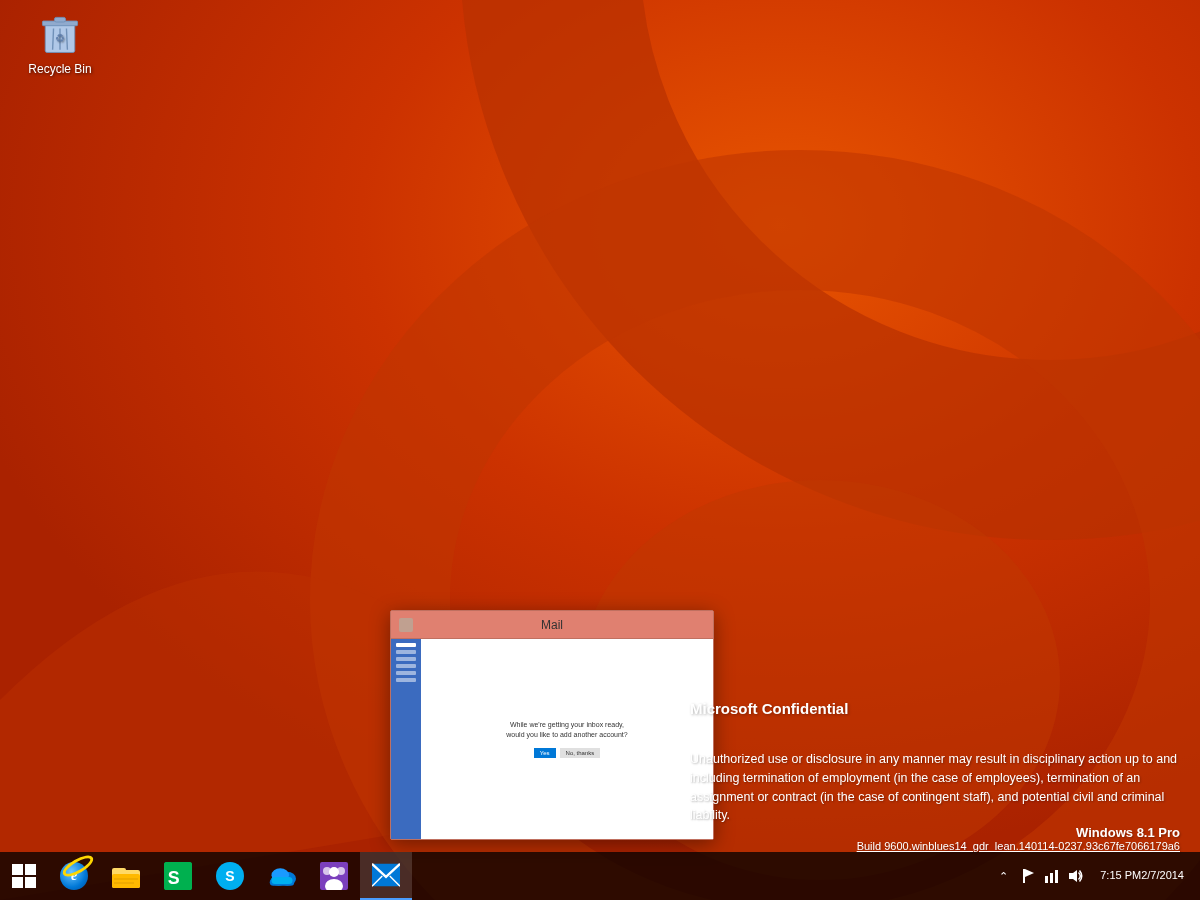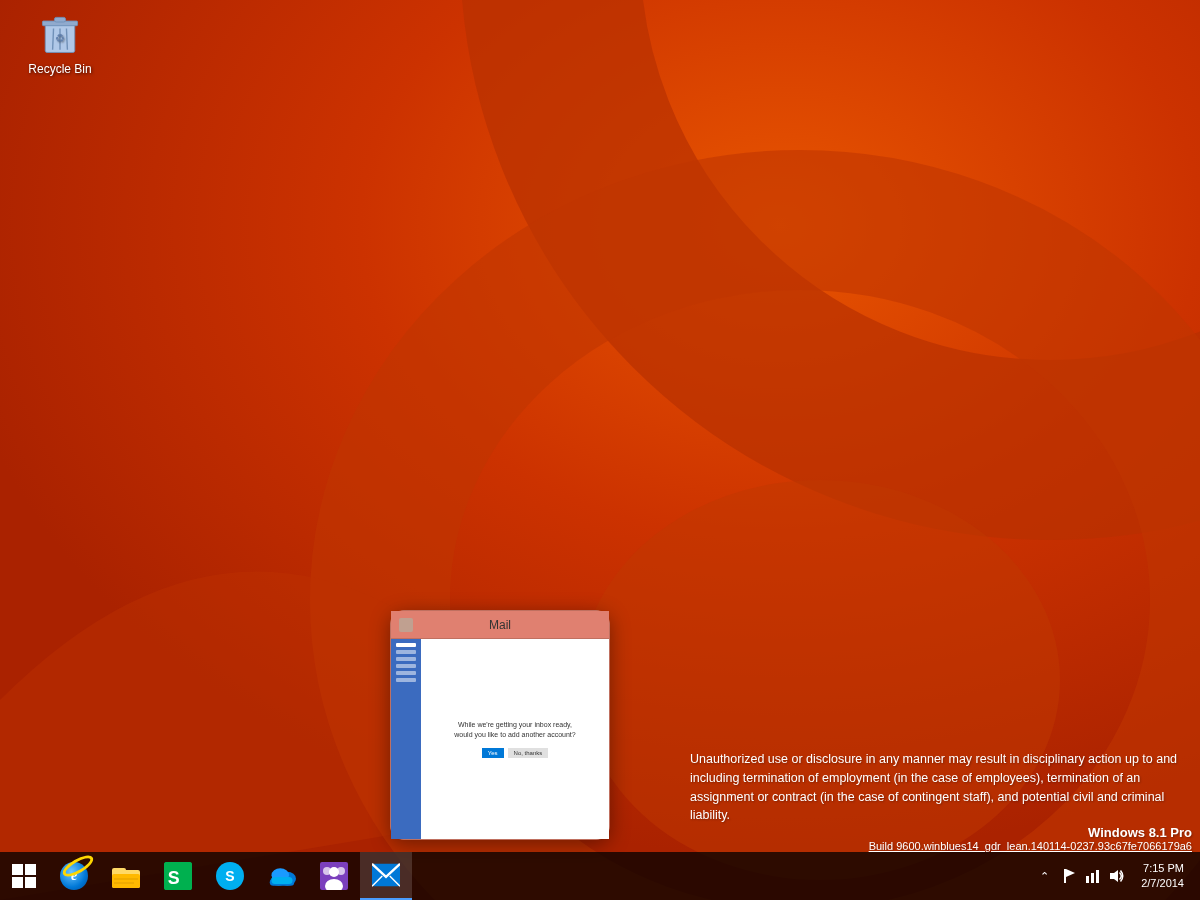--- a/index.html
+++ b/index.html
@@ -53,25 +53,25 @@
       color: white;
       text-align: right;
       text-shadow: 1px 1px 3px rgba(0,0,0,0.7);
     }
 
     
     .mail-window {
       position: absolute;
       bottom: 60px;
       left: 390px;
-      width: 220px;
+      width: 324px;
       height: 230px;
       background: #f0a090;
       border: 1px solid #c07060;
-      border-radius: 14px;
+      border-radius: 2px;
       box-shadow: 0 4px 20px rgba(0,0,0,0.4);
     }
 
     .mail-window-titlebar {
       background: #e08070;
       height: 28px;
       display: flex;
       align-items: center;
       padding: 0 8px;
       border-bottom: 1px solid #c07060;
@@ -189,21 +189,21 @@
       text-shadow: 1px 1px 2px rgba(0,0,0,0.3);
       margin-top: 33px;
     }
 
     
     .build-info {
       position: absolute;
       bottom: 48px;
       right: 0;
       left: 680px;
-      padding: 0 8px 0 10px;
+      padding: 0 20px 0 10px;
       color: white;
       text-align: right;
     }
 
     .build-edition {
       font-size: 13px;
       font-weight: 600;
       text-shadow: 1px 1px 2px rgba(0,0,0,0.3);
     }
 
@@ -287,21 +287,21 @@
       display: flex;
       align-items: center;
       justify-content: center;
       cursor: pointer;
       color: white;
       font-size: 14px;
     }
 
     .clock {
       display: flex;
-      flex-direction: column;
+      flex-direction: row;
       align-items: flex-end;
       color: white;
       font-size: 11px;
       padding: 0 8px;
       cursor: pointer;
       line-height: 1.4;
     }
 
     .tray-chevron {
       color: white;
@@ -432,20 +432,21 @@
         </p>
         <div class="mail-setup-buttons">
           <button class="mail-btn-yes">Yes</button>
           <button class="mail-btn-no">No, thanks</button>
         </div>
       </div>
     </div>
   </div>
 
   <div class="confidential-overlay">
+    <div class="confidential-title">Microsoft Confidential</div>
     <div class="confidential-text">Unauthorized use or disclosure in any manner may result in disciplinary action up to and including termination of employment (in the case of employees), termination of an assignment or contract (in the case of contingent staff), and potential civil and criminal liability.</div>
   </div>
 
   <div class="build-info">
     <div class="build-edition">Windows 8.1 Pro</div>
     <div class="build-number">Build 9600.winblues14_gdr_lean.140114-0237.93c67fe7066179a6</div>
   </div>
 
   <div class="taskbar">
 

